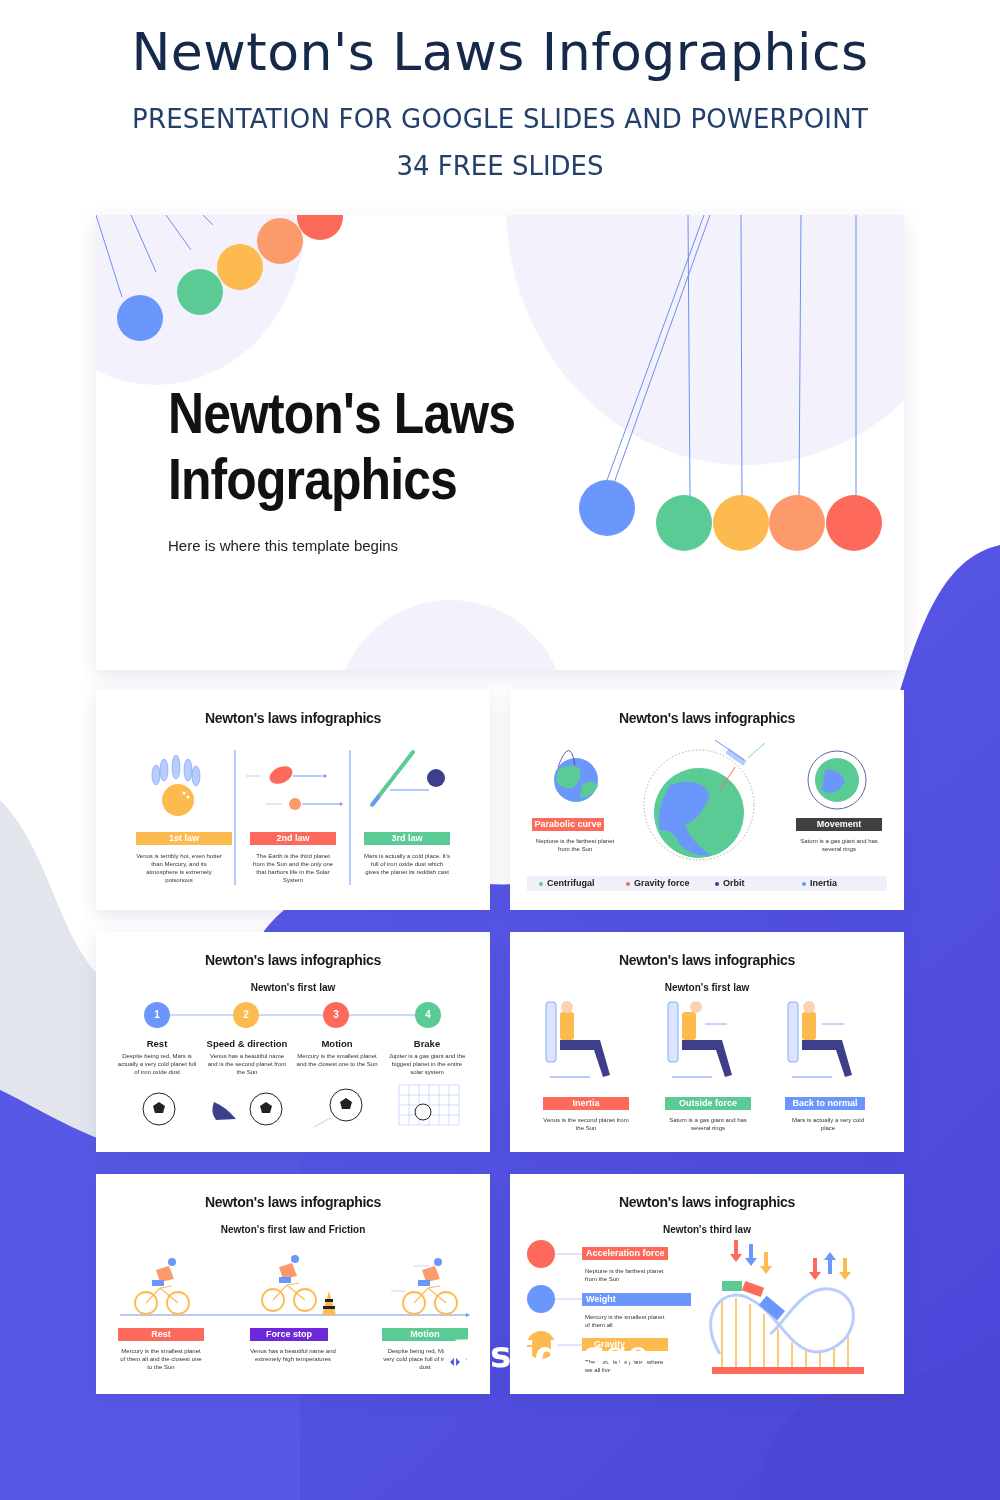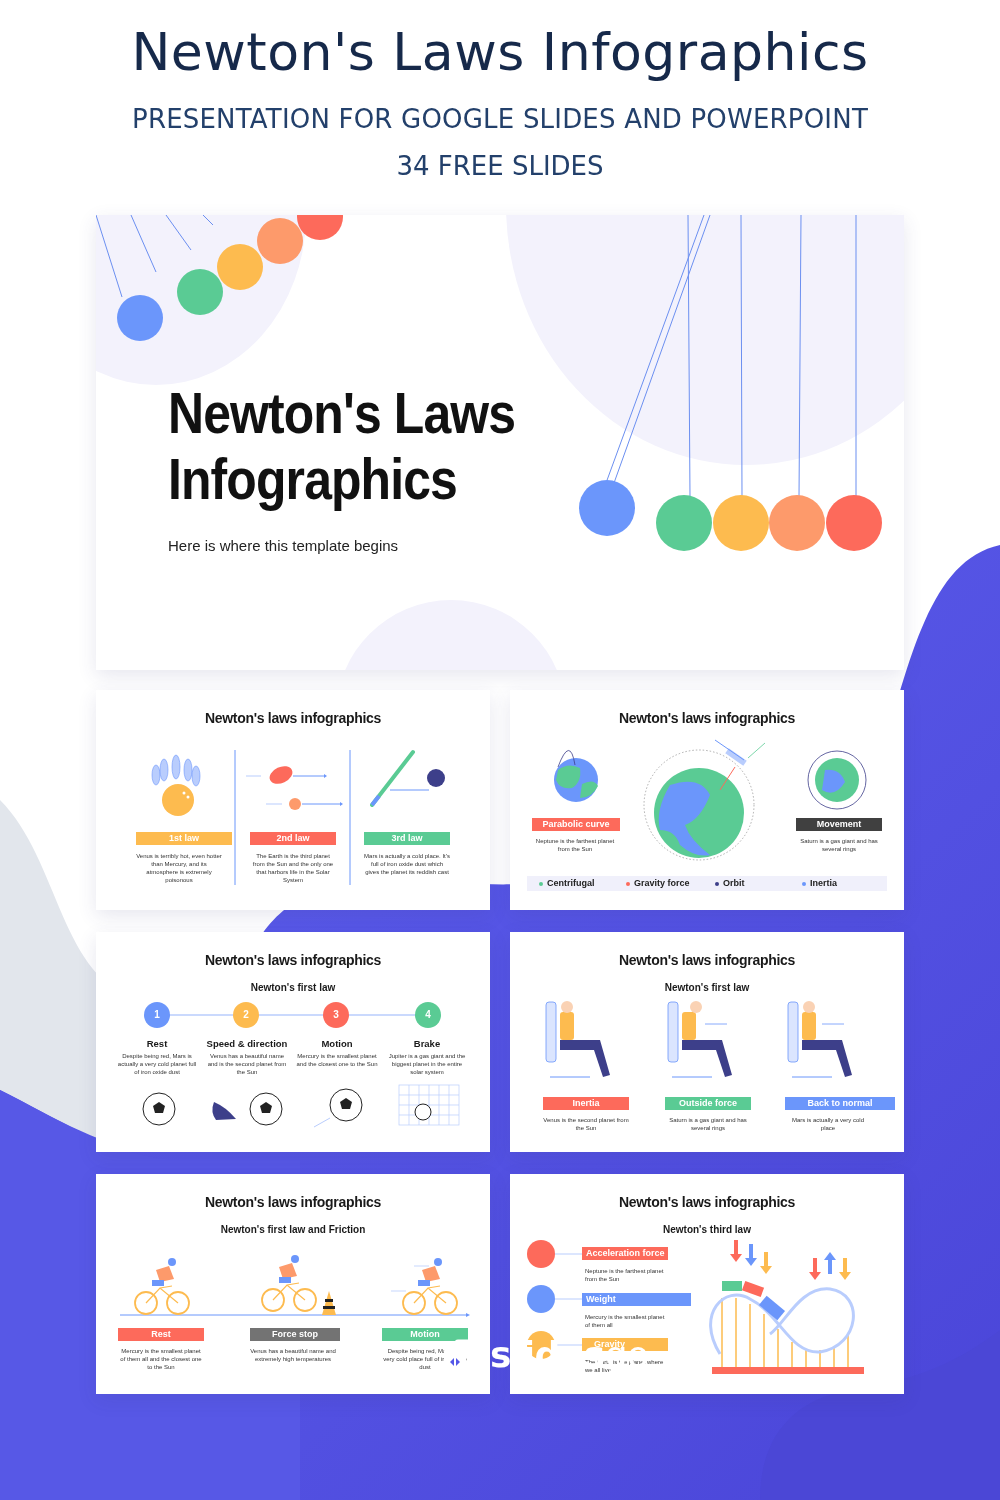--- a/index.html
+++ b/index.html
@@ -168,21 +168,21 @@
         <line x1="234" y1="70" x2="205" y2="50" stroke="#6b96fb" stroke-width="1"></line>
         <line x1="225" y1="77" x2="210" y2="100" stroke="#fd6a5b" stroke-width="1"></line>
         <line x1="238" y1="68" x2="255" y2="53" stroke="#5acb94" stroke-width="0.8"></line>
       </g>
     <g>
         <circle cx="327" cy="90" r="29" fill="none" stroke="#3d3f8a" stroke-width="0.8"></circle>
         <circle cx="327" cy="90" r="22" fill="#5acb94"></circle>
         <path d="M315,80 Q330,78 335,92 Q325,108 312,100 Z" fill="#6b96fb"></path>
       </g>
   </svg>
-  <div class="label" style="left:22px;top:128px;width:88px;background:#fd6a5b">Parabolic curve</div>
+  <div class="label" style="left:22px;top:128px;width:72px;background:#fd6a5b">Parabolic curve</div>
   <div class="desc" style="left:22px;top:147px;width:86px">Neptune is the farthest planet from the Sun</div>
   <div class="label" style="left:286px;top:128px;width:86px;background:#404040">Movement</div>
   <div class="desc" style="left:286px;top:147px;width:86px">Saturn is a gas giant and has several rings</div>
   <div class="legend">
     <div class="legend-item" style="left:12px"><span class="dot" style="background:#5acb94"></span><span>Centrifugal</span></div>
     <div class="legend-item" style="left:99px"><span class="dot" style="background:#fd6a5b"></span><span>Gravity force</span></div>
     <div class="legend-item" style="left:188px"><span class="dot" style="background:#3d3f8a"></span><span>Orbit</span></div>
     <div class="legend-item" style="left:275px"><span class="dot" style="background:#6b96fb"></span><span>Inertia</span></div>
   </div>
 </div>
@@ -256,21 +256,21 @@
       <rect x="278" y="70" width="10" height="60" rx="3" fill="#dbe5fe" stroke="#6b96fb" stroke-width="0.8"></rect>
       <rect x="292" y="80" width="14" height="28" rx="3" fill="#fdbb4f"></rect>
       <circle cx="299" cy="75" r="6" fill="#fad2b4"></circle>
       <path d="M292,108 L332,108 L342,143 L335,145 L326,118 L292,118 Z" fill="#3d3f8a"></path>
       <line x1="312" y1="92" x2="334" y2="92" stroke="#6b96fb" stroke-width="0.8"></line>
       <line x1="282" y1="145" x2="322" y2="145" stroke="#6b96fb" stroke-width="1"></line>
     </g>
   </svg>
   <div class="label" style="left:33px;top:165px;width:86px;background:#fd6a5b">Inertia</div>
   <div class="label" style="left:155px;top:165px;width:86px;background:#5acb94">Outside force</div>
-  <div class="label" style="left:275px;top:165px;width:110px;background:#6b96fb">Back to normal</div>
+  <div class="label" style="left:275px;top:165px;width:80px;background:#6b96fb">Back to normal</div>
   <div class="desc" style="left:33px;top:184px;width:86px">Venus is the second planet from the Sun</div>
   <div class="desc" style="left:155px;top:184px;width:86px">Saturn is a gas giant and has several rings</div>
   <div class="desc" style="left:275px;top:184px;width:86px">Mars is actually a very cold place</div>
 </div>
 
 <div class="slide small s5">
   <div class="s-title">Newton's laws infographics</div>
   <div class="s-sub">Newton's first law and Friction</div>
   <svg width="394" height="220" style="position:absolute;left:0;top:0">
     <line x1="24" y1="141" x2="370" y2="141" stroke="#6b96fb" stroke-width="1"></line>
@@ -303,21 +303,21 @@
       <path d="M326,96 L339,92 L344,105 L330,108 Z" fill="#fd9a6b"></path>
         <circle cx="342" cy="88" r="4" fill="#6b96fb"></circle>
       <rect x="322" y="106" width="12" height="6" fill="#6b96fb"></rect>
       <g stroke="#b9cdfd" stroke-width="0.8">
           <line x1="318" y1="92" x2="333" y2="92"></line>
           <line x1="295" y1="117" x2="310" y2="117"></line>
         </g>
     </g>
   </svg>
   <div class="label" style="left:22px;top:154px;width:86px;background:#fd6a5b">Rest</div>
-  <div class="label" style="left:154px;top:154px;width:90px;background:#737373">Force stop</div>
+  <div class="label" style="left:154px;top:154px;width:78px;background:#6d28d9">Force stop</div>
   <div class="label" style="left:286px;top:154px;width:86px;background:#5acb94">Motion</div>
   <div class="desc" style="left:22px;top:173px;width:86px">Mercury is the smallest planet of them all and the closest one to the Sun</div>
   <div class="desc" style="left:154px;top:173px;width:86px">Venus has a beautiful name and extremely high temperatures</div>
   <div class="desc" style="left:286px;top:173px;width:86px">Despite being red, Mars is a very cold place full of iron oxide dust</div>
 </div>
 
 <div class="slide small s6">
   <div class="s-title">Newton's laws infographics</div>
   <div class="s-sub">Newton's third law</div>
   <svg width="394" height="220" style="position:absolute;left:0;top:0">

